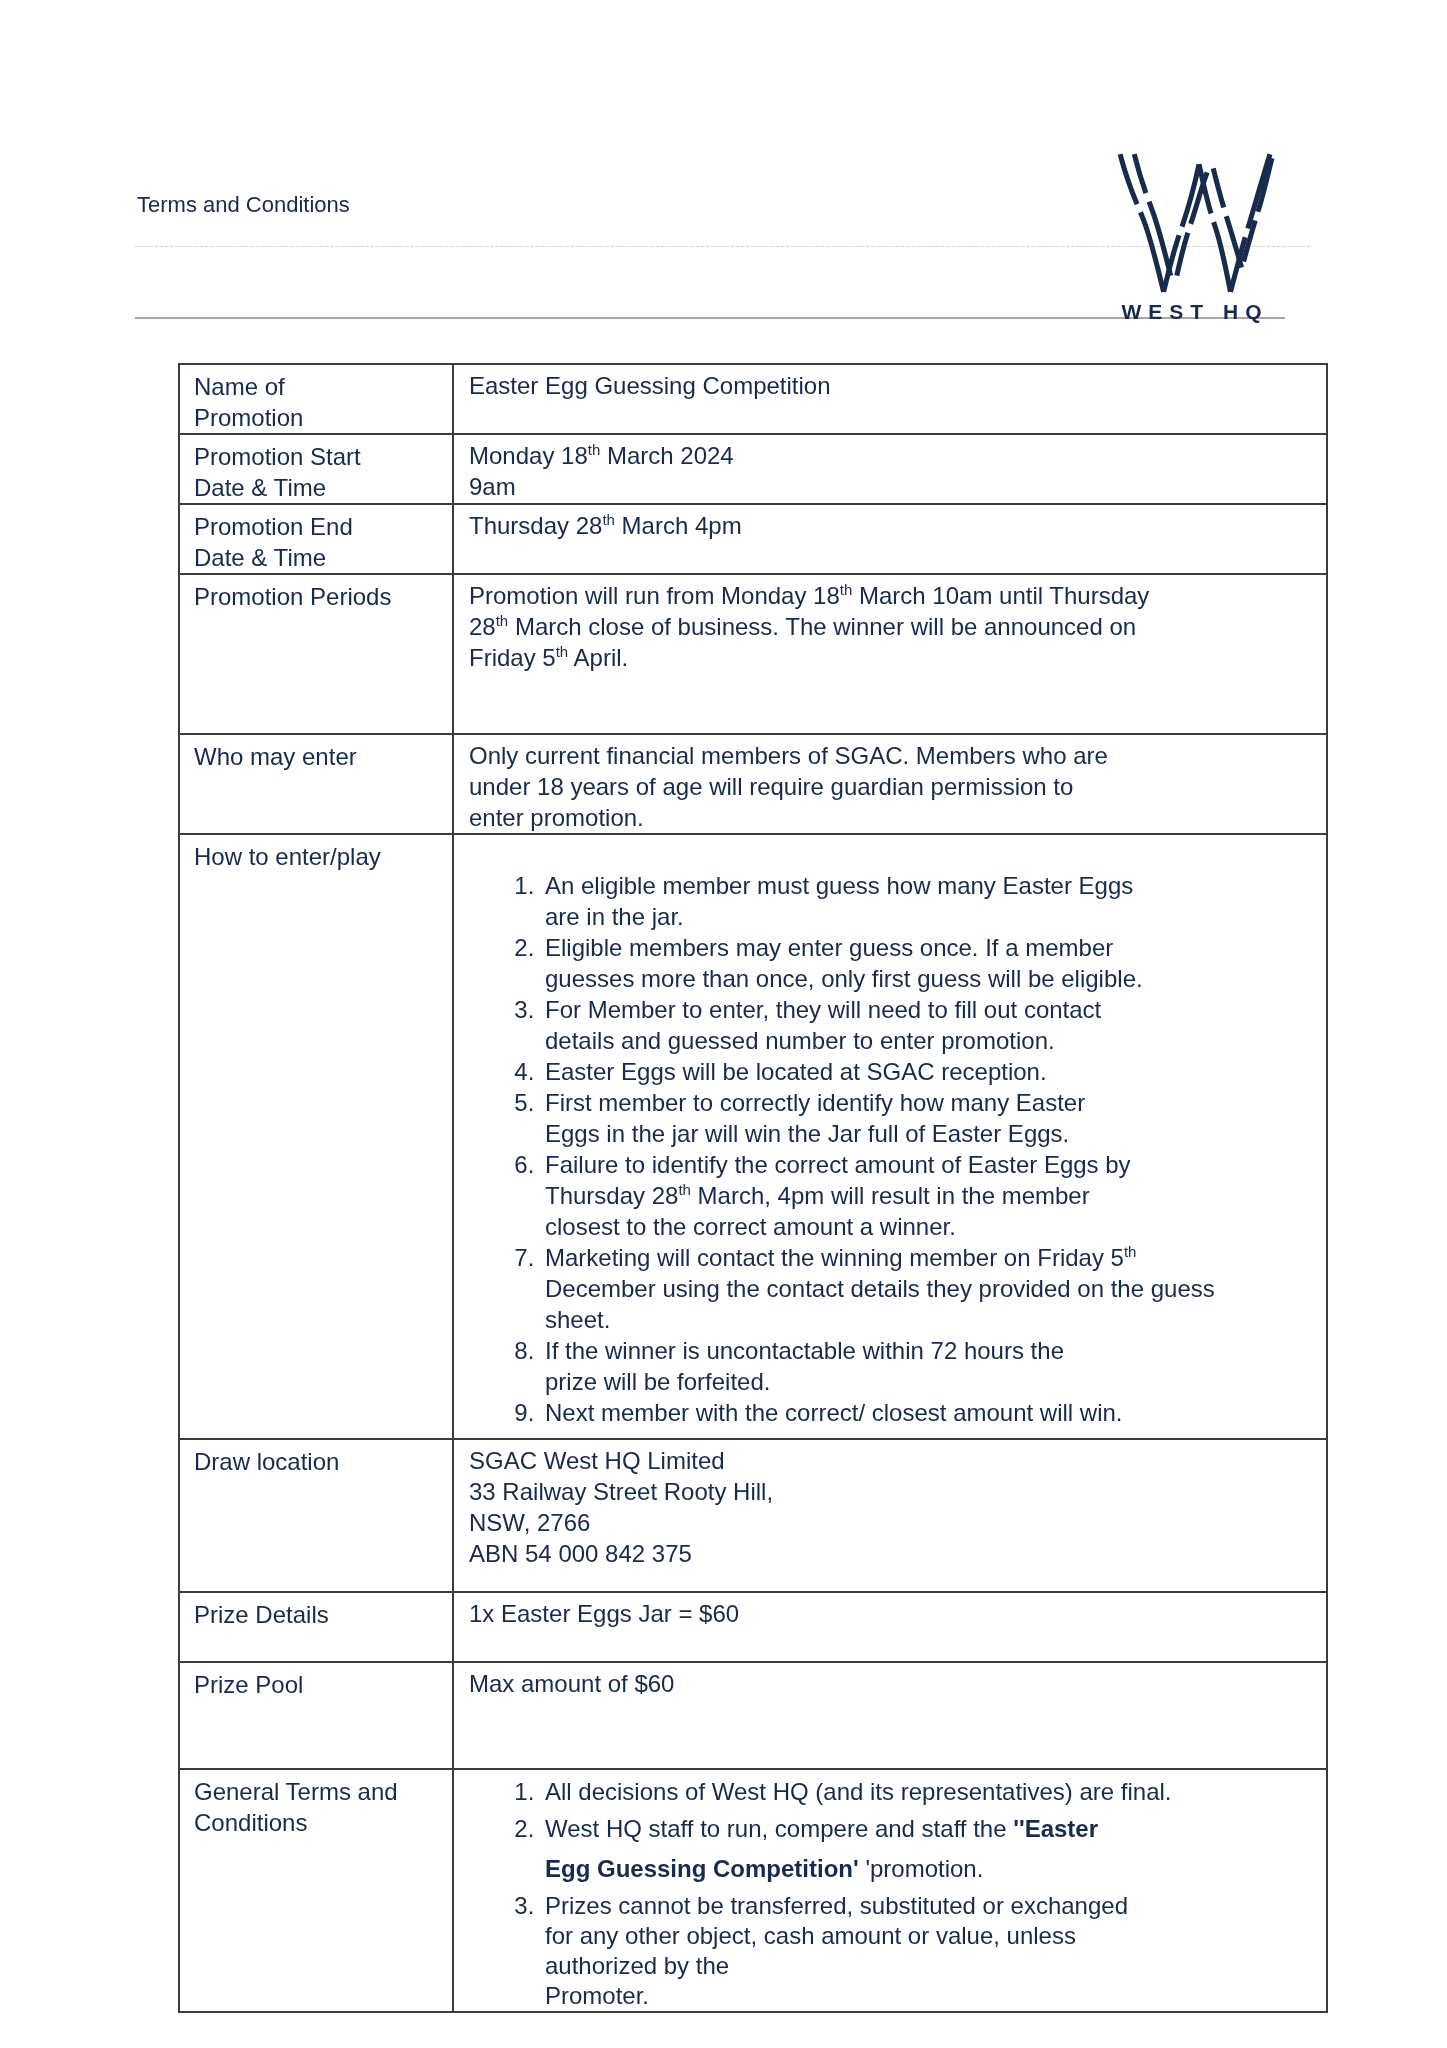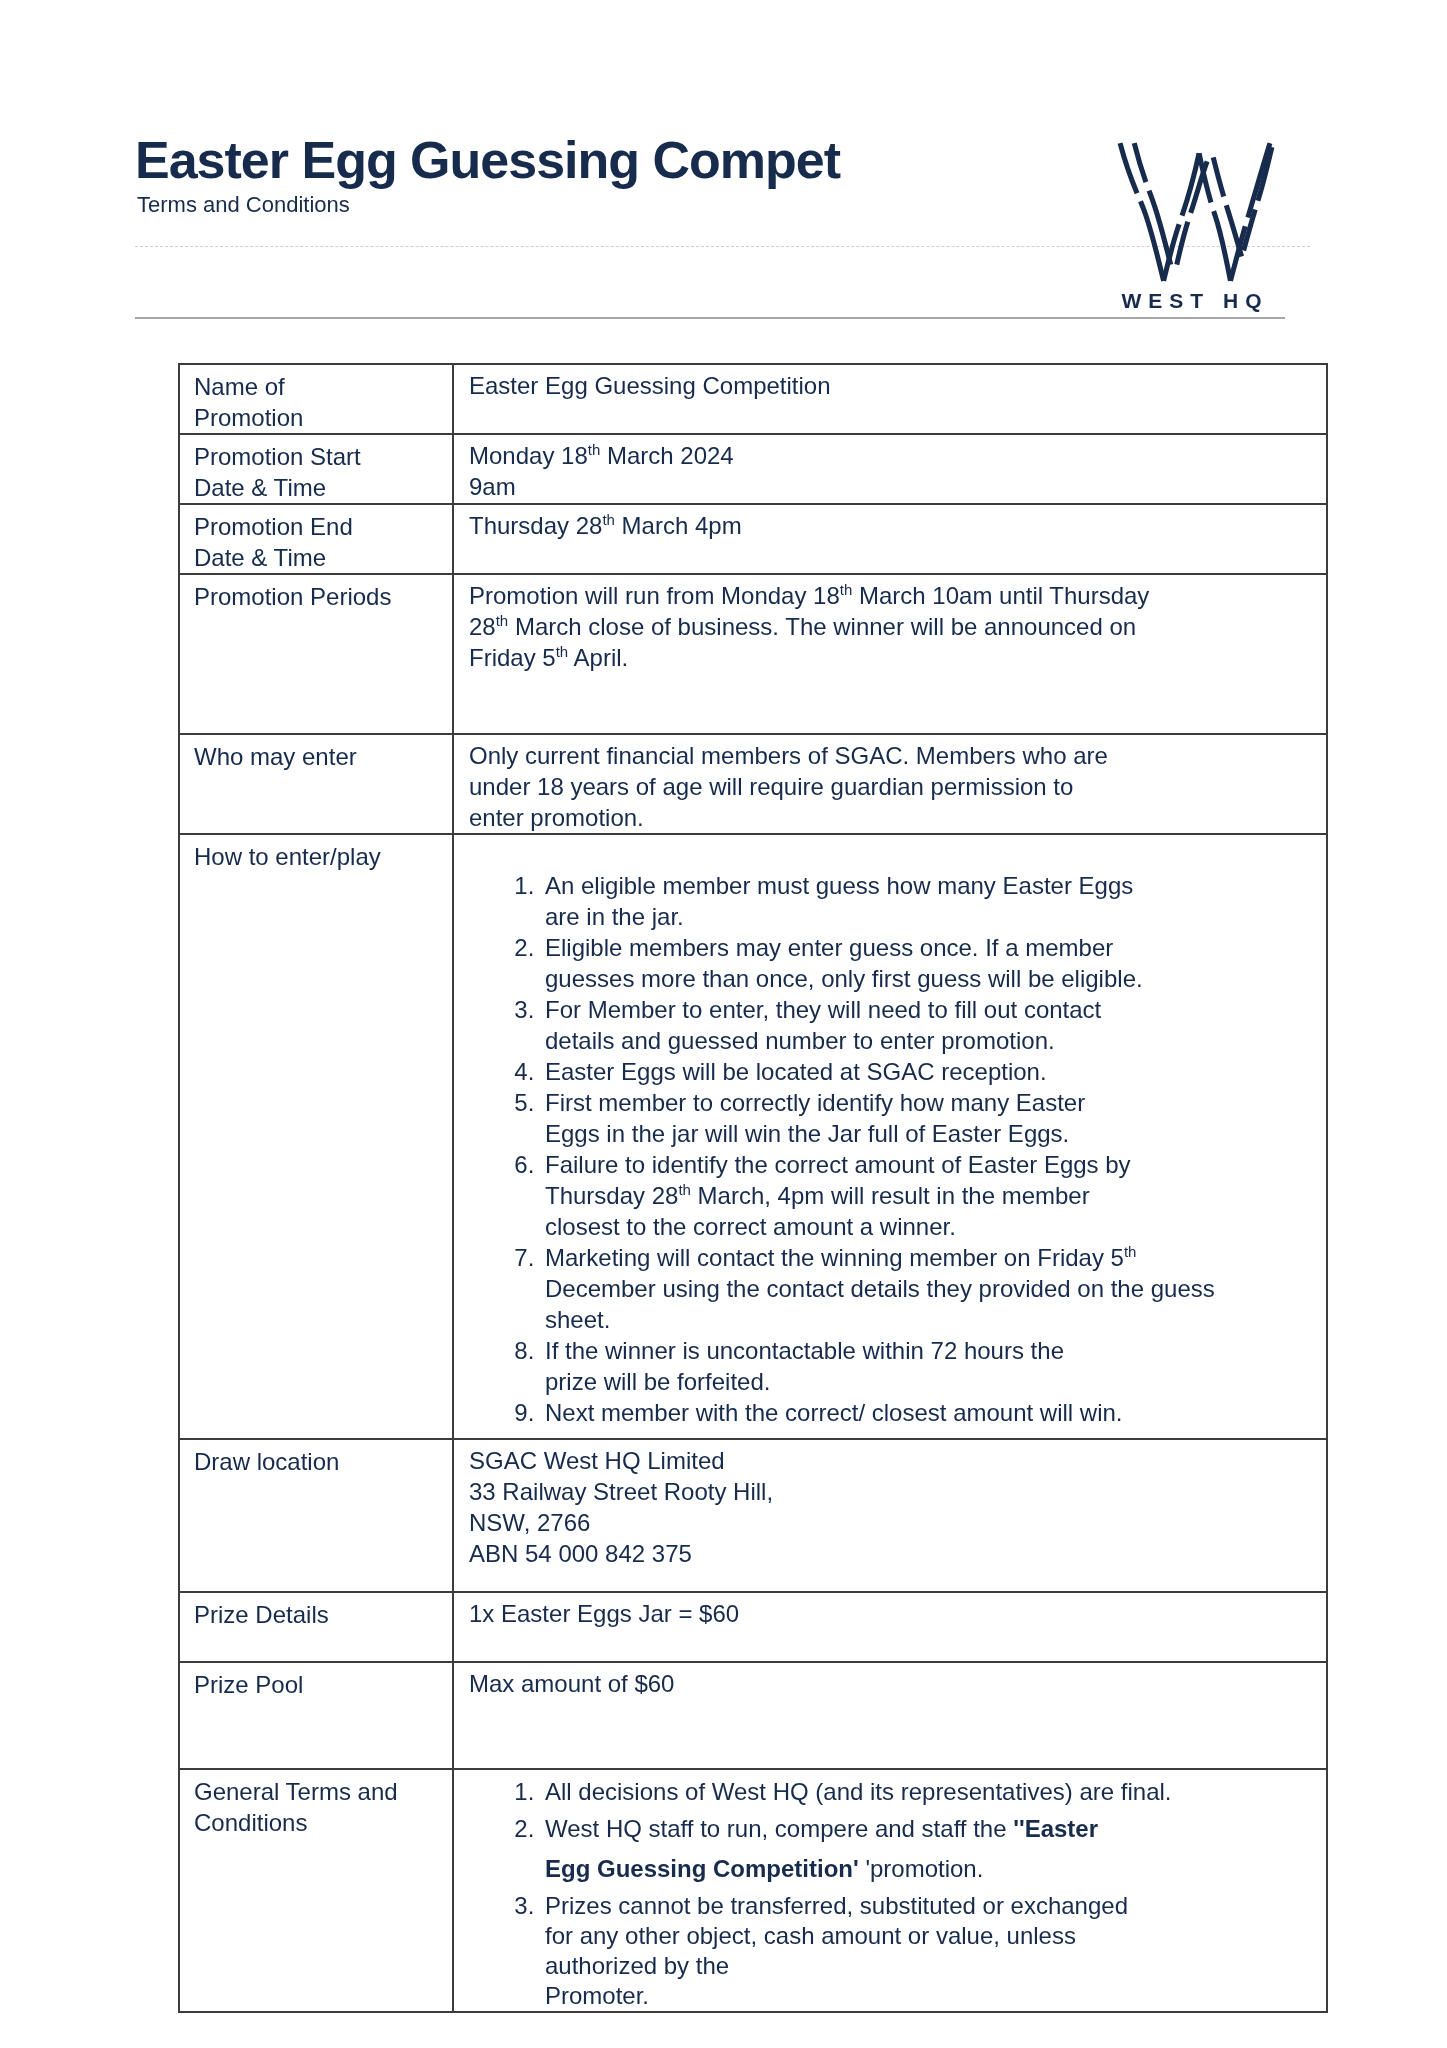--- a/index.html
+++ b/index.html
@@ -19,21 +19,21 @@
     font-size:22px;color:#172b4d;
   }
   .rule-dashed{
     position:absolute;left:135px;top:246px;width:1175px;height:0;
     border-top:1px dashed #d0d0d0;
   }
   .rule-solid{
     position:absolute;left:135px;top:317px;width:1150px;height:2px;
     background:#a6a6a6;z-index:1;
   }
-  .logo{position:absolute;left:1095px;top:141px;width:200px;z-index:2;}
+  .logo{position:absolute;left:1095px;top:152px;width:200px;z-index:2;}
   .logo svg{display:block;margin:0 auto;}
   .brand{
     margin-top:6px;text-align:center;
     font-size:21px;font-weight:bold;letter-spacing:7px;color:#172b4d;
     white-space:nowrap;
   }
   
   table.tnc{
     position:absolute;left:178px;top:363px;width:1150px;
     border-collapse:collapse;table-layout:fixed;
@@ -56,21 +56,20 @@
   
   .row-0{height:60px}.row-1{height:68px}.row-2{height:67px}.row-3{height:160px}
   .row-4{height:97px}.row-5{height:605px}.row-6{height:153px}.row-7{height:70px}
   .row-8{height:107px}.row-9{height:227px}
 </style>
 </head>
 <body>
 
 <div class="page">
 
-  <h1 class="title">Easter Egg Guessing Compet</h1>
   <div class="subtitle">Terms and Conditions</div>
 
   <div class="rule-dashed"></div>
   <div class="rule-solid"></div>
 
   <div class="logo">
     <svg width="162" height="142" viewBox="0 0 160 140">
       <g fill="none" stroke="#172b4d" stroke-width="5">
         <path d="M6 2 C16 40 24 52 31 72 C38 92 44 118 49 138" stroke-dasharray="52 9 999"></path>
         <path d="M20 2 C28 34 34 46 40 64 C46 82 52 106 56 122" stroke-dasharray="40 9 999"></path>

